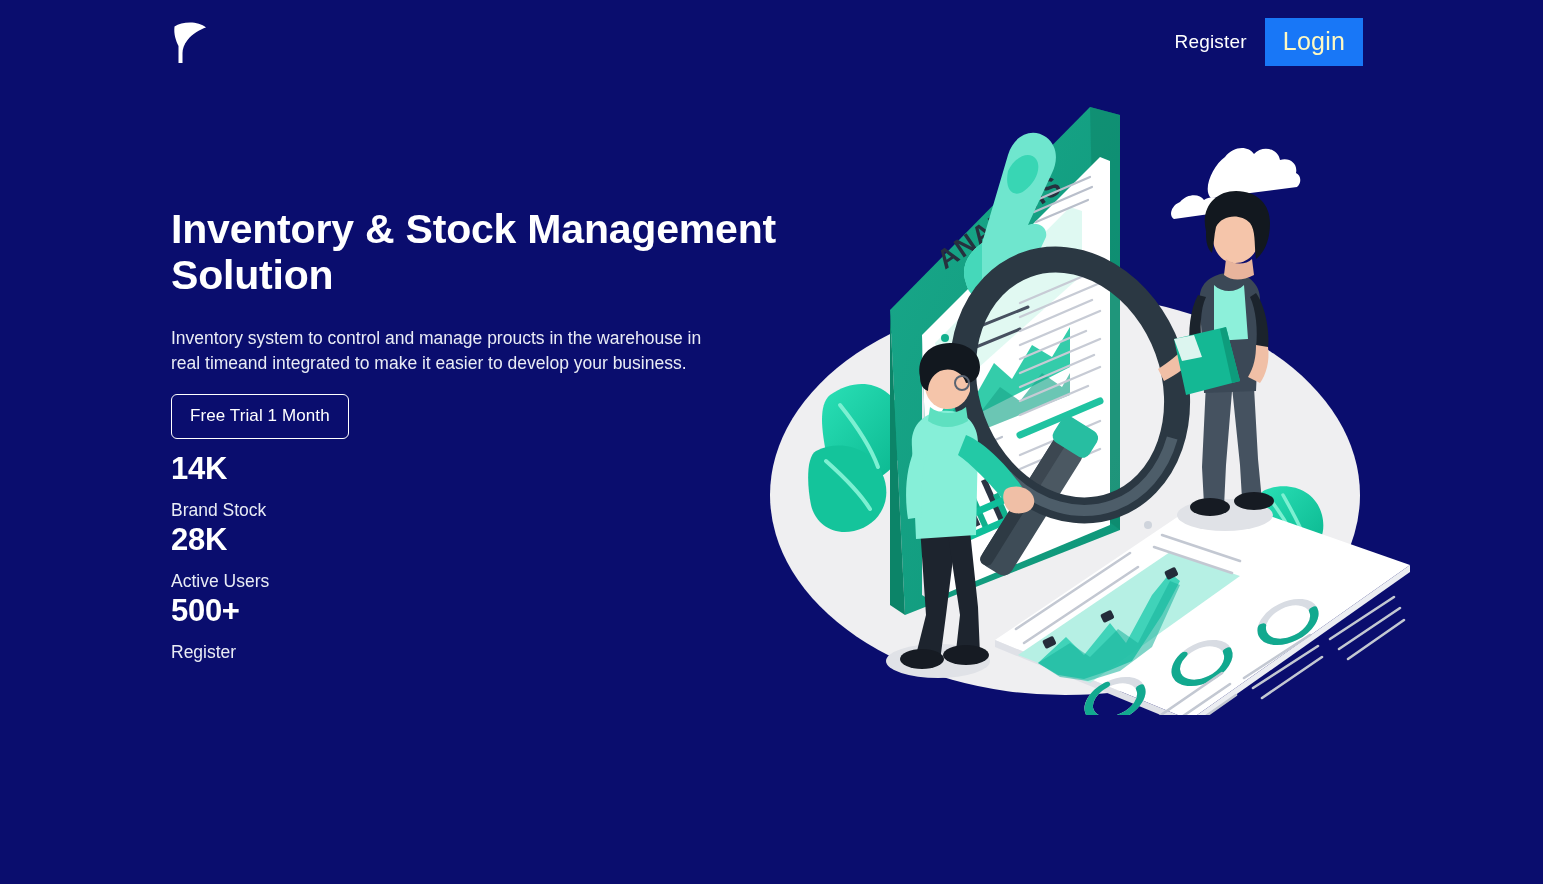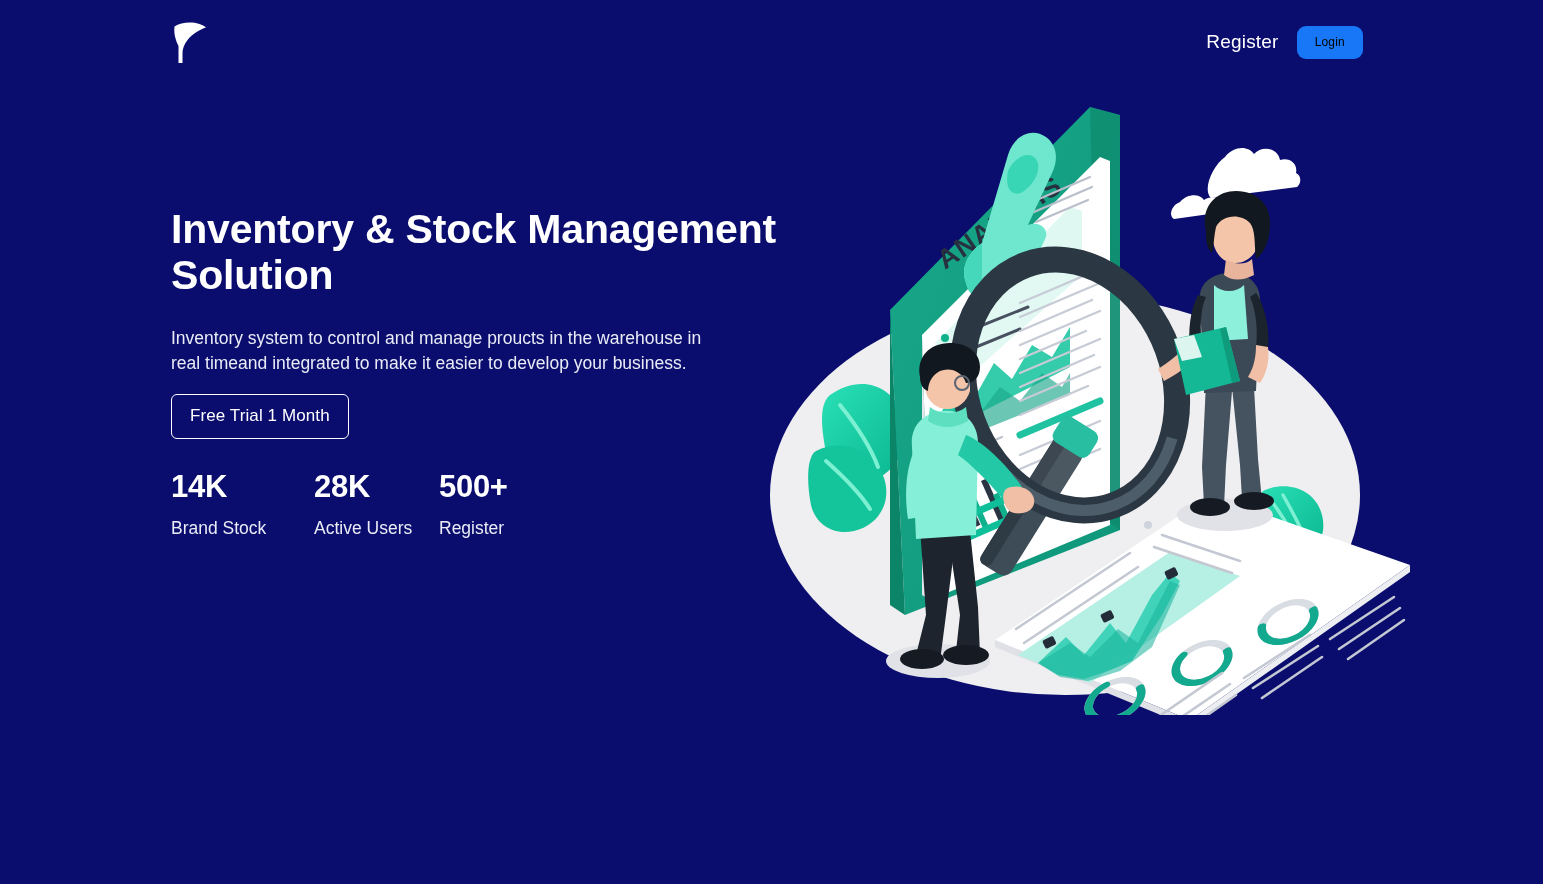--- a/index.html
+++ b/index.html
@@ -46,25 +46,25 @@
     font-size: 19px;
     letter-spacing: 0.2px;
     text-decoration: none;
     padding: 6px 4px;
     cursor: pointer;
     white-space: nowrap;
   }
 
   .login-button {
     background: #1877f7;
-    color: #000000;
-    font-size: 12px;
+    color: #fef9c3;
+    font-size: 25px;
     letter-spacing: 0.2px;
     border: none;
-    border-radius: 9px;
+    border-radius: 0;
     padding: 9px 18px 10px 18px;
     cursor: pointer;
     font-family: "Liberation Sans", sans-serif;
     white-space: nowrap;
   }
 
   
   .hero-left {
     position: absolute;
     left: 171px;
@@ -98,23 +98,24 @@
     border-radius: 6px;
     color: #ffffff;
     font-size: 17px;
     padding: 11px 18px 12px 18px;
     cursor: pointer;
     font-family: "Liberation Sans", sans-serif;
     letter-spacing: 0.1px;
   }
 
   .stats {
-    margin-top: 30px;
+    margin-top: 12px;
     display: flex;
     gap: 0px;
+    flex-direction: column;
   }
 
   .stat {
     display: flex;
     flex-direction: column;
   }
 
   .stat-value {
     color: #ffffff;
     font-size: 31px;

